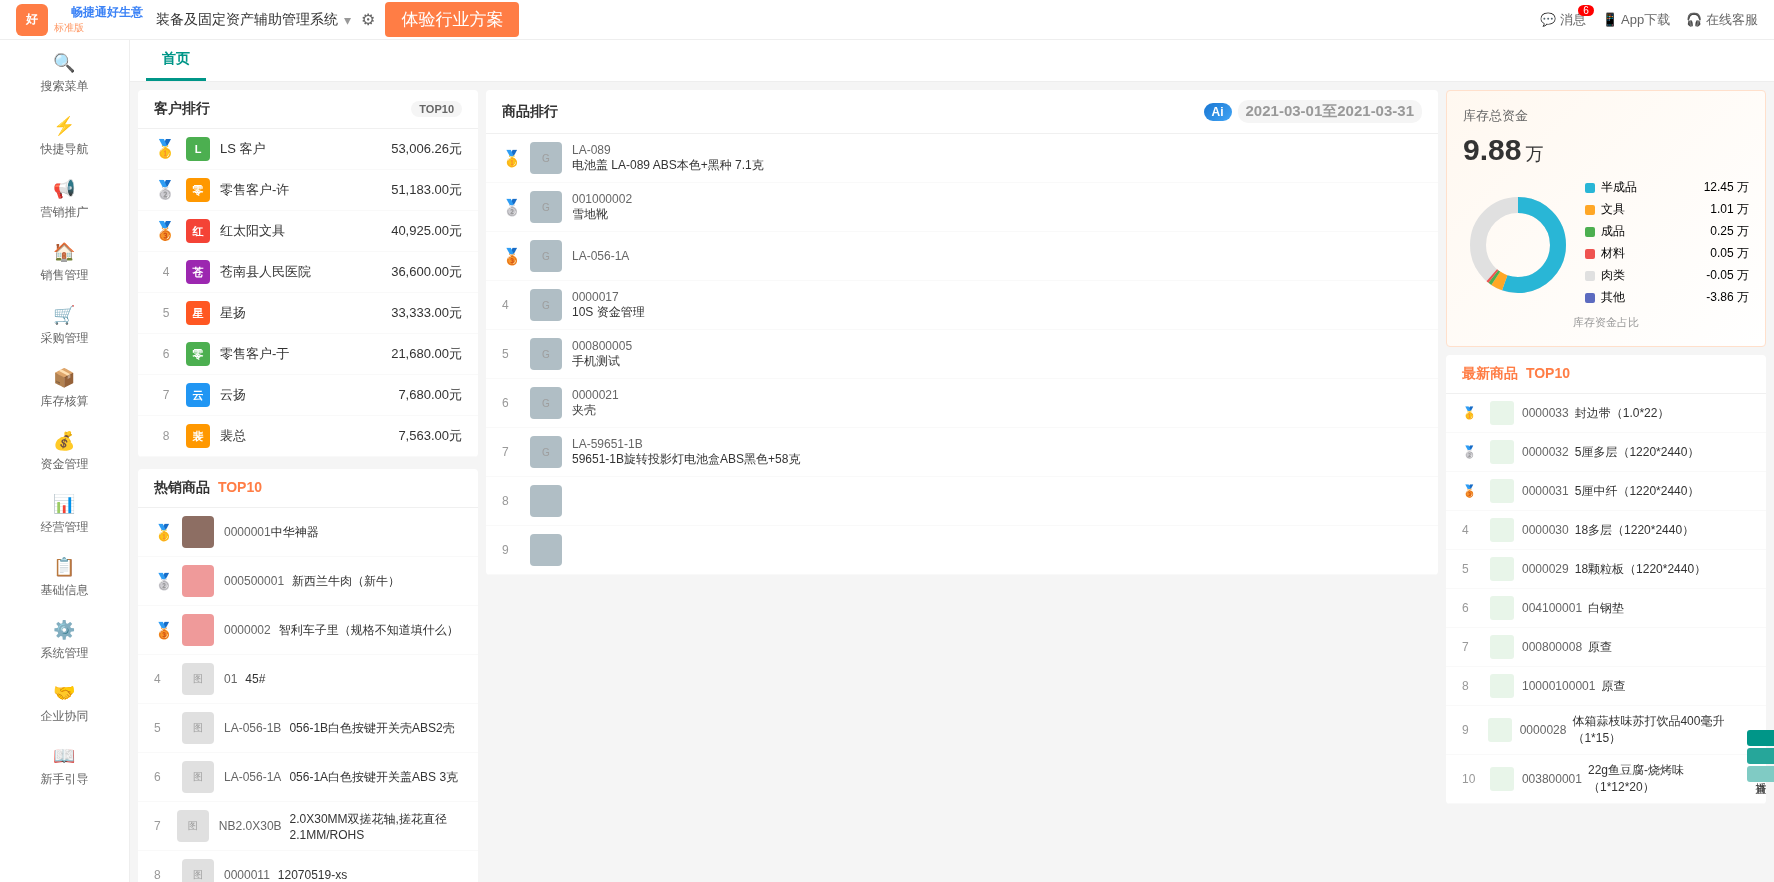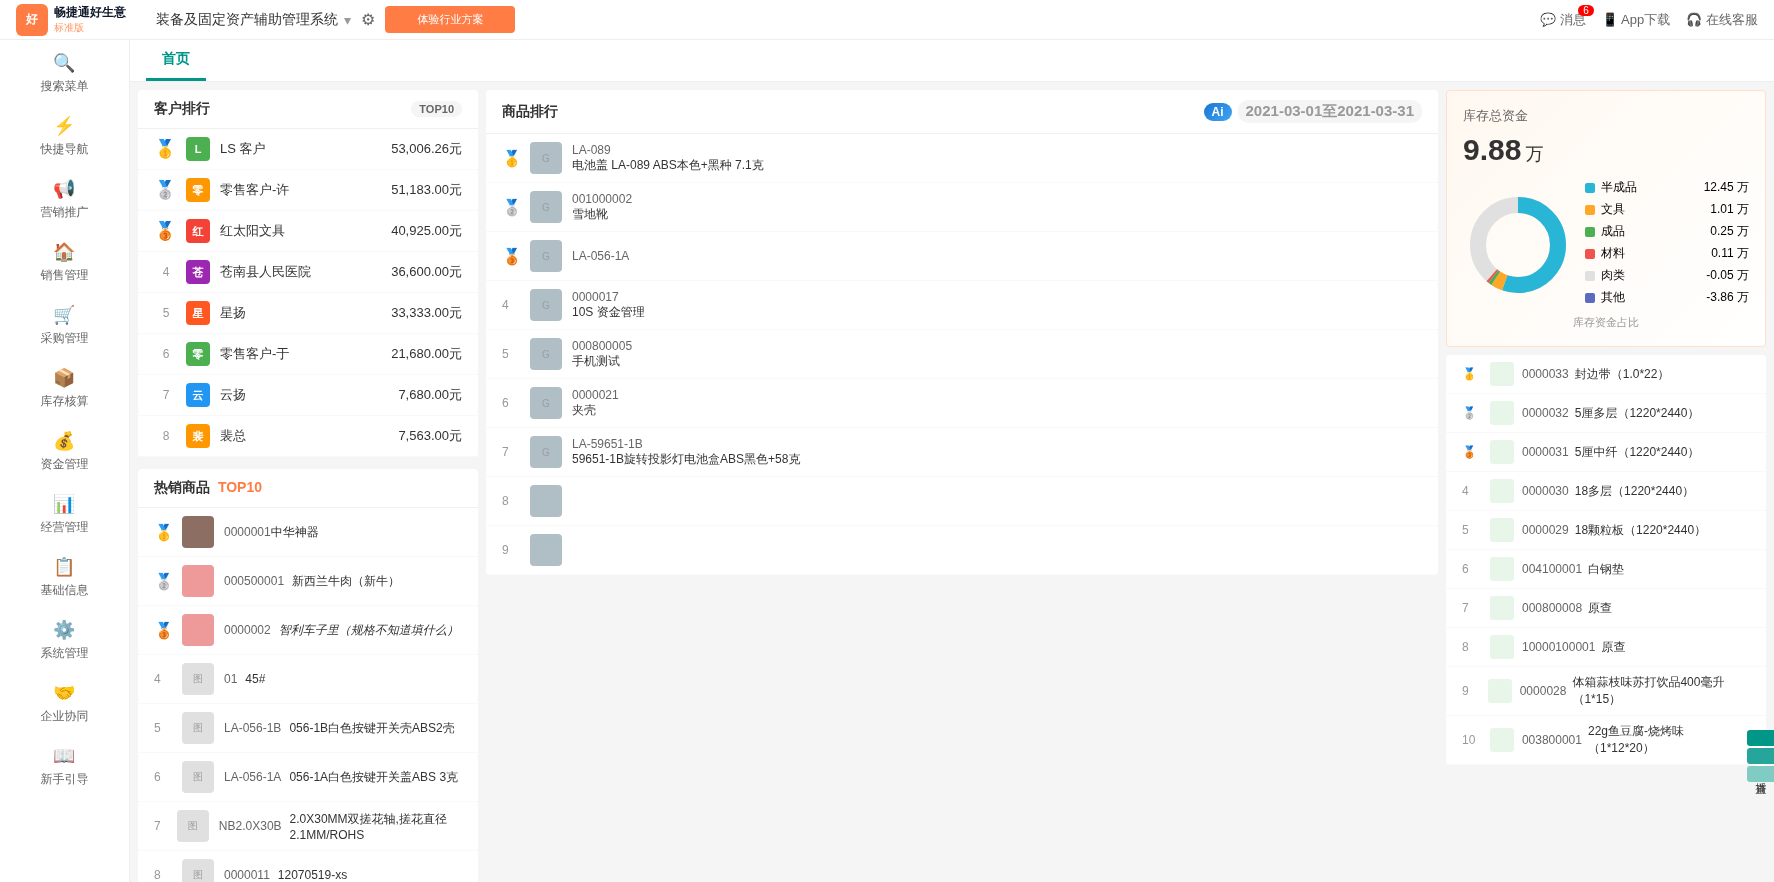--- a/index.html
+++ b/index.html
@@ -4,21 +4,21 @@
   <style>
     * { margin: 0; padding: 0; box-sizing: border-box; }
     body { font-family: 'Microsoft YaHei', Arial, sans-serif; font-size: 13px; background: #f5f5f5; width: 1774px; min-height: 882px; overflow-x: hidden; }
 
     
     .header { height: 40px; background: #fff; display: flex; align-items: center; padding: 0 16px; border-bottom: 1px solid #eee; position: fixed; top: 0; left: 0; right: 0; z-index: 100; }
     .header-logo { display: flex; align-items: center; width: 130px; }
     .logo-icon { width: 32px; height: 32px; background: #ff7d45; border-radius: 6px; display: flex; align-items: center; justify-content: center; color: #fff; font-size: 12px; font-weight: bold; margin-right: 6px; }
     .header-system { display: flex; align-items: center; color: #333; font-size: 14px; margin-left: 10px; cursor: pointer; }
     .header-gear { margin: 0 10px; color: #666; cursor: pointer; font-size: 16px; }
-    .header-trial { background: #ff7d45; color: #fff; border: none; padding: 6px 32px; border-radius: 4px; font-size: 11px; cursor: pointer; }
+    .header-trial { background: #ff7d45; color: #fff; border: none; padding: 6px 16px; border-radius: 4px; font-size: 17px; cursor: pointer; }
     .header-right { margin-left: auto; display: flex; align-items: center; gap: 16px; color: #666; font-size: 13px; }
     .header-badge { position: relative; display: inline-block; cursor: pointer; }
     .badge-num { position: absolute; top: -6px; right: -8px; background: #f00; color: #fff; border-radius: 8px; font-size: 10px; padding: 0 4px; min-width: 16px; text-align: center; }
 
     
     .sidebar { position: fixed; top: 40px; left: 0; bottom: 0; width: 130px; background: #fff; border-right: 1px solid #eee; z-index: 99; overflow-y: auto; }
     .sidebar-item { display: flex; flex-direction: column; align-items: center; padding: 12px 8px 8px; cursor: pointer; color: #666; font-size: 12px; border-bottom: none; transition: color 0.2s; }
     .sidebar-item .icon { font-size: 18px; margin-bottom: 4px; }
     .nav-tabs { background: #fff; border-bottom: 1px solid #eee; padding: 0 16px; display: flex; align-items: center; }
     .nav-tab { padding: 10px 16px; cursor: pointer; font-size: 14px; color: #333; border-bottom: 3px solid transparent; }
@@ -67,21 +67,21 @@
     .rank-avatar.yun { background: #2196f3; }
     .rank-avatar.pei { background: #ff9800; }
   </style>
 </head>
 <body>
 
 <div class="header">
   <div class="header-logo">
     <div class="logo-icon">好</div>
     <div>
-      <div style="font-size:12px;color:#0f172a;font-weight:bold;">畅捷通好生意</div>
+      <div style="font-size:12px;color:#3b82f6;font-weight:bold;margin-left:17px;">畅捷通好生意</div>
       <div style="font-size:10px;color:#ff9966;">标准版</div>
     </div>
   </div>
   <div class="header-system">
     <span>装备及固定资产辅助管理系统</span>
     <span style="margin-left:6px;color:#999;">▾</span>
   </div>
   <span class="header-gear">⚙</span>
   <button class="header-trial">体验行业方案</button>
   <div class="header-right">
@@ -246,21 +246,21 @@
             <div class="product-rank"><span style="color:#aaa;font-size:16px;">🥈</span></div>
             <div class="product-img" style="background:#ef9a9a;"></div>
             <span class="product-code">000500001</span>
             <span style="margin-left:8px;" class="product-name">新西兰牛肉（新牛）</span>
           </div>
 
           <div class="product-item">
             <div class="product-rank"><span style="color:#cd7f32;font-size:16px;">🥉</span></div>
             <div class="product-img" style="background:#ef9a9a;"></div>
             <span class="product-code">0000002</span>
-            <span style="margin-left:8px;font-style:italic;" class="product-name">智利车子里（规格不知道填什么）</span>
+            <span style="margin-left:8px;" class="product-name">智利车子里（规格不知道填什么）</span>
           </div>
 
           <div class="product-item">
             <div class="product-rank" style="color:#999;font-size:12px;">4</div>
             <div class="product-img" style="background:#e0e0e0;">
                 <span style="color:#9e9e9e;font-size:10px;">图</span>
               </div>
             <span class="product-code">01</span>
             <span style="margin-left:8px;" class="product-name">45#</span>
           </div>
@@ -441,38 +441,42 @@
               <span>1.01 万</span>
             </div>
             <div style="display:flex;align-items:center;margin-bottom:5px;font-size:12px;">
               <span style="width:10px;height:10px;background:#4caf50;border-radius:2px;margin-right:6px;flex-shrink:0;"></span>
               <span style="flex:1;">成品</span>
               <span>0.25 万</span>
             </div>
             <div style="display:flex;align-items:center;margin-bottom:5px;font-size:12px;">
               <span style="width:10px;height:10px;background:#ef5350;border-radius:2px;margin-right:6px;flex-shrink:0;"></span>
               <span style="flex:1;">材料</span>
-              <span>0.11 万</span>
+              <span>0.05 万</span>
             </div>
             <div style="display:flex;align-items:center;margin-bottom:5px;font-size:12px;">
               <span style="width:10px;height:10px;background:#e0e0e0;border-radius:2px;margin-right:6px;flex-shrink:0;"></span>
               <span style="flex:1;">肉类</span>
               <span>-0.05 万</span>
             </div>
             <div style="display:flex;align-items:center;margin-bottom:5px;font-size:12px;">
               <span style="width:10px;height:10px;background:#5c6bc0;border-radius:2px;margin-right:6px;flex-shrink:0;"></span>
               <span style="flex:1;">其他</span>
               <span>-3.86 万</span>
             </div>
           </div>
         </div>
         <div style="font-size:11px;color:#999;text-align:center;margin-top:4px;">库存资金占比</div>
       </div>
 
       <div class="top10-section">
+        <div class="top10-header">
+          <span>最新商品</span>
+          <span style="color:#ff7d45;margin-left:4px;">TOP10</span>
+        </div>
 
         <div class="new-item">
           <div class="new-rank"><span style="color:#f5a623;">🥇</span></div>
           <div class="new-img" style="background:#e8f5e9;"></div>
           <span class="new-code">0000033</span>
           <span class="new-name">封边带（1.0*22）</span>
         </div>
         <div class="new-item">
           <div class="new-rank"><span style="color:#aaa;">🥈</span></div>
           <div class="new-img" style="background:#e8f5e9;"></div>

